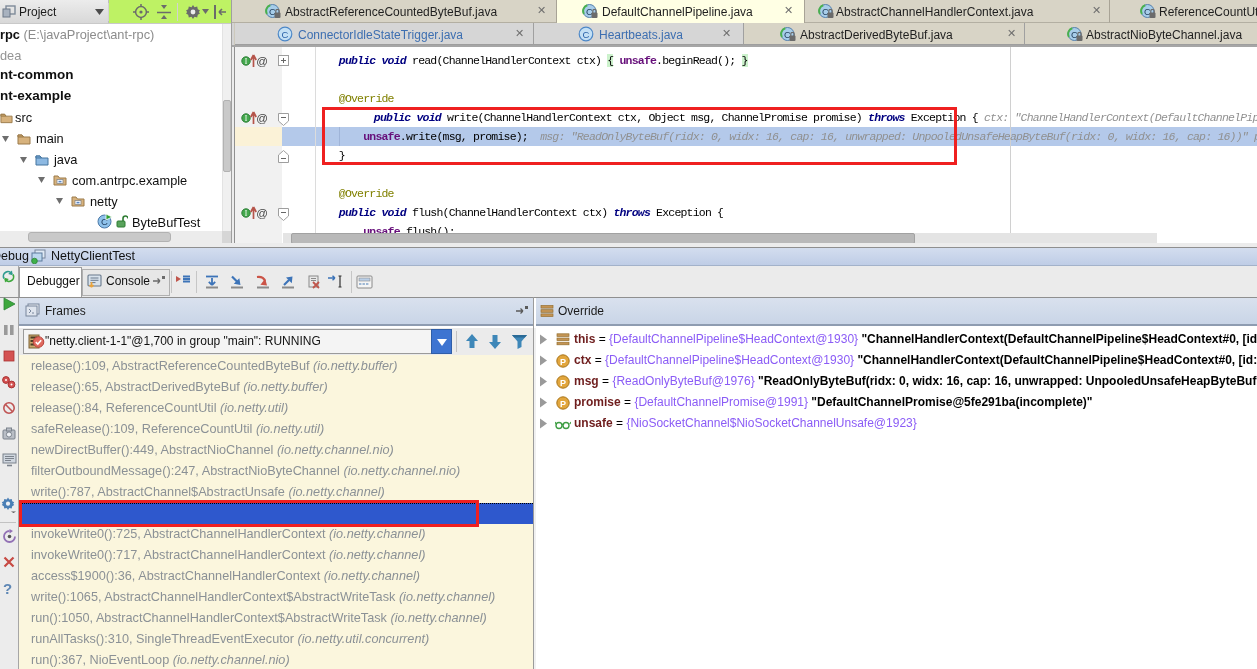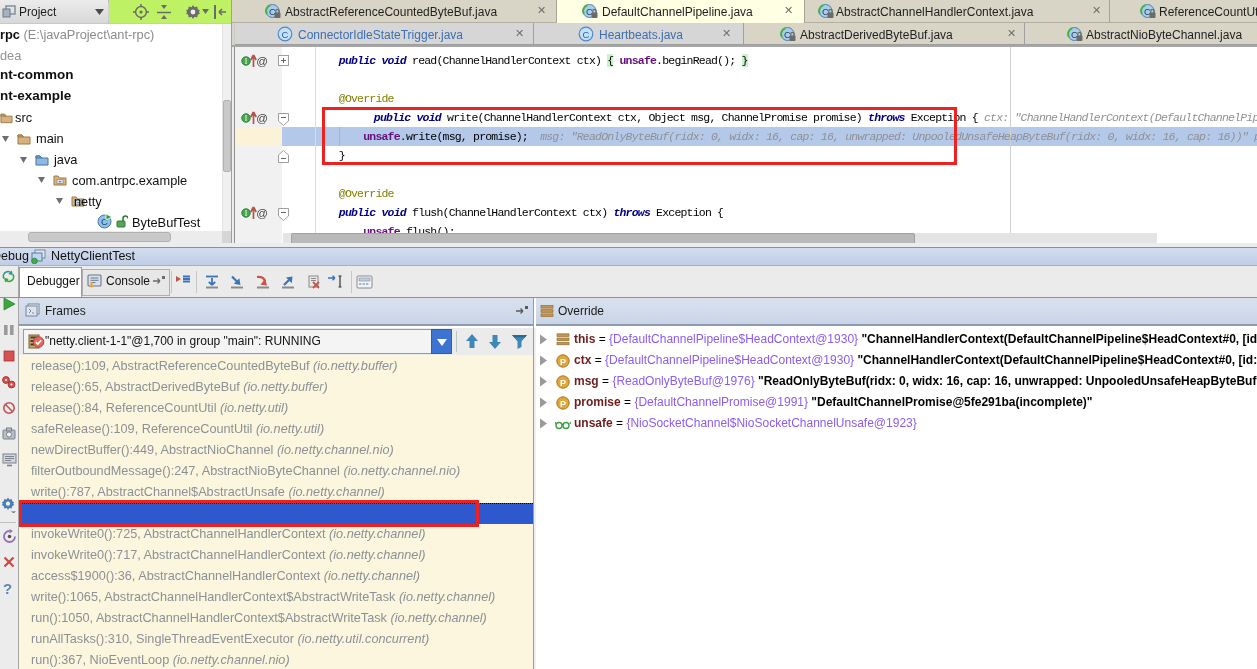--- a/index.html
+++ b/index.html
@@ -94,21 +94,21 @@
   <div class="abs" style="left:72px;top:148px;">com.antrpc.example</div>
 
   <svg class="abs" style="left:55px;top:171px;" width="9" height="9" viewBox="0 0 9 9">
         <path d="M1 2 L8 2 L4.5 8 Z" fill="#6e6e6e"></path>
       </svg>
   <svg class="abs" style="left:71px;top:170px;" width="14" height="12" viewBox="0 0 14 12">
         <path d="M1 2 L5 2 L6.5 4 L13 4 L13 11 L1 11 Z" fill="#d7b27d" stroke="#9b7b4b" stroke-width="1"></path>
         <rect x="4" y="5.5" width="6" height="4" fill="#fdfdfd" stroke="#888" stroke-width="0.8"></rect>
         <rect x="5.5" y="6.8" width="3" height="1.6" fill="#5a87c6"></rect>
       </svg>
-  <div class="abs" style="left:74px;top:169px;">netty</div>
+  <div class="abs" style="left:90px;top:169px;">netty</div>
 
   <svg class="abs" style="left:97px;top:188px;" width="16" height="16" viewBox="0 0 16 16">
         <circle cx="7.5" cy="8.5" r="6.5" fill="#8ec1ea" stroke="#4978a8" stroke-width="1"></circle>
         <text x="7.5" y="12" font-size="9.5" font-family="Liberation Sans" fill="#1c3a5e" text-anchor="middle">C</text>
         <path d="M9 1 L15 4 L9 7 Z" fill="#2f9e34" stroke="#fff" stroke-width="0.8"></path>
       </svg>
   <svg class="abs" style="left:115px;top:190px;" width="13" height="13" viewBox="0 0 13 13">
         <rect x="2" y="6" width="8" height="6" rx="1" fill="#59a35c" stroke="#2f7d33" stroke-width="1"></rect>
         <path d="M8 6 L8 3.5 A2.5 2.5 0 0 1 13 3.5" fill="none" stroke="#2f7d33" stroke-width="1.6"></path>
       </svg>

